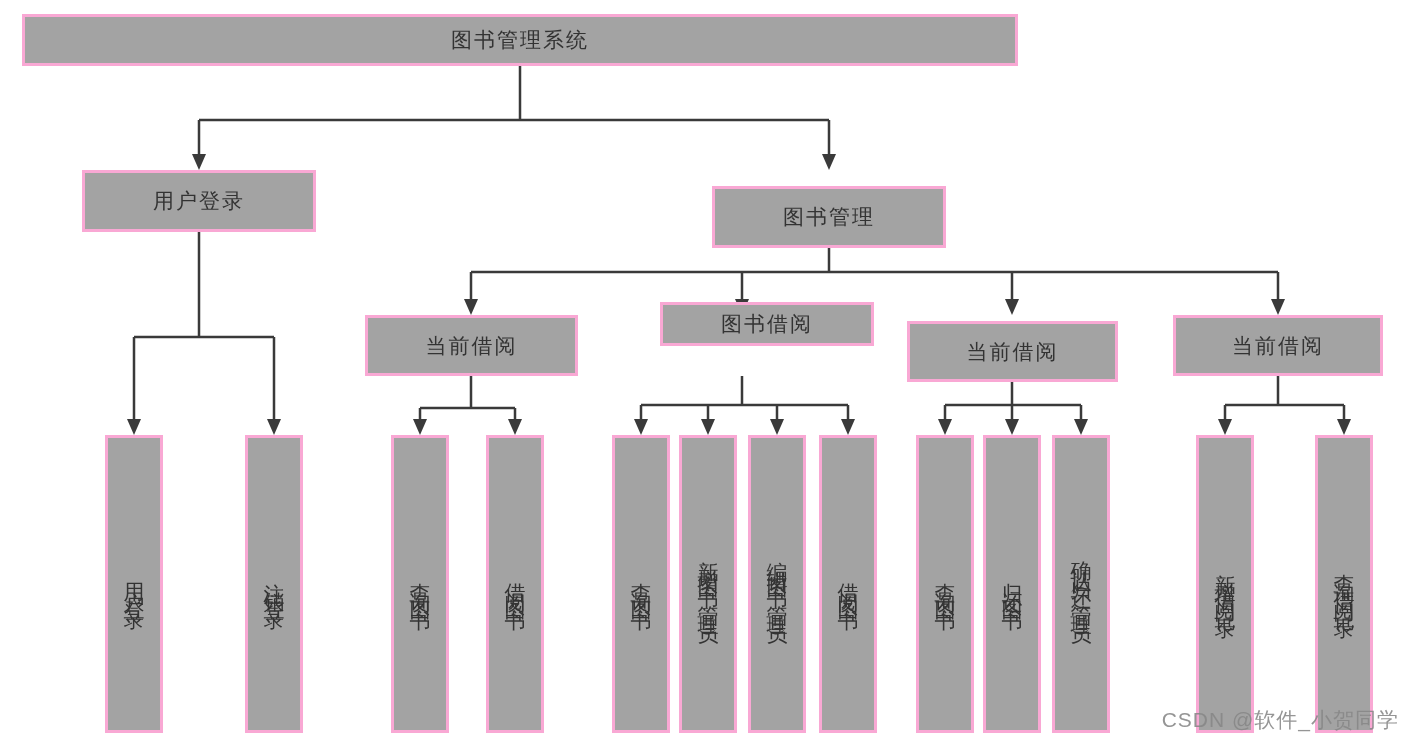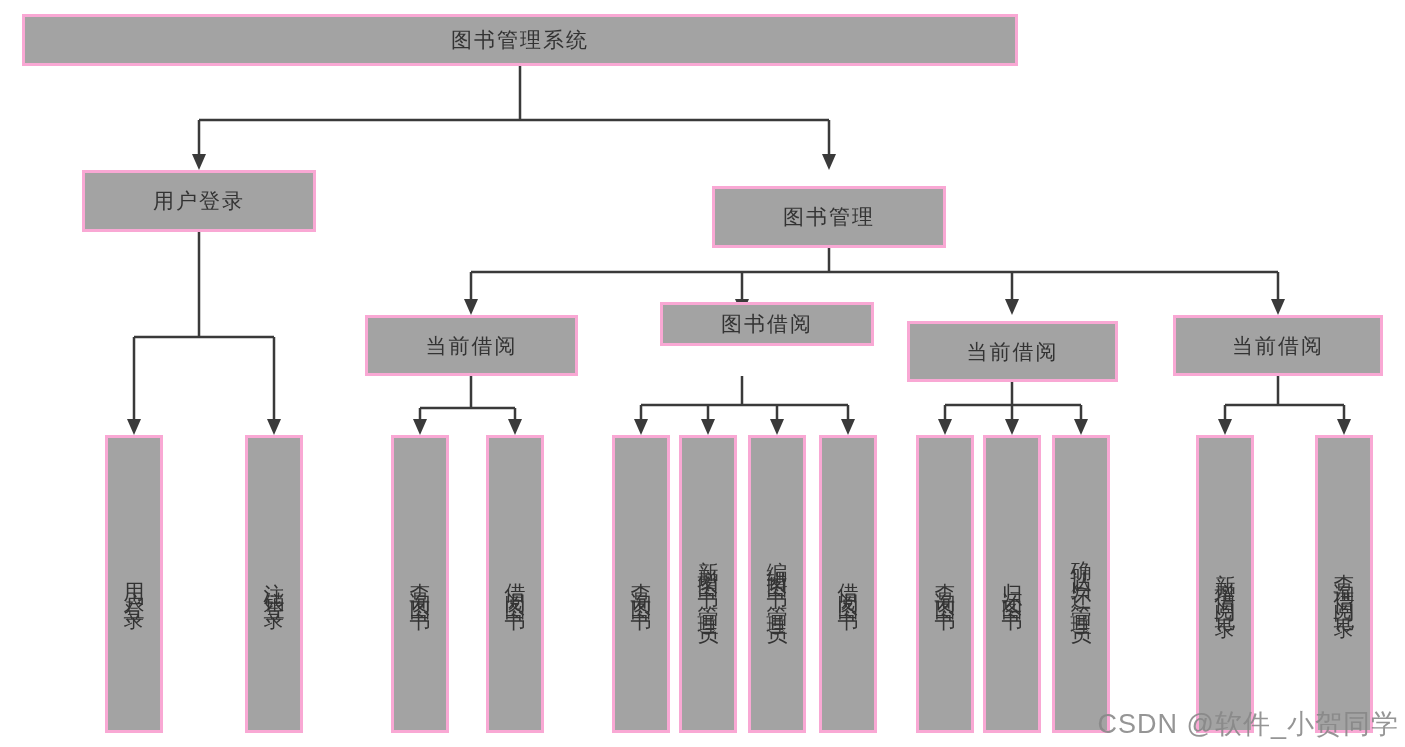--- a/index.html
+++ b/index.html
@@ -44,21 +44,21 @@
     text-orientation: mixed;
     letter-spacing: 9px;
     font-size: 21px;
     color: #333333;
   }
   .watermark {
     position: absolute;
     top: 706px;
     right: 6px;
     z-index: 2;
-    font-size: 27px;
+    font-size: 21px;
     color: rgba(134, 134, 134, 0.88);
     letter-spacing: 1px;
     white-space: nowrap;
   }
 </style>
 </head>
 <body>
 
 <div class="canvas">
 

